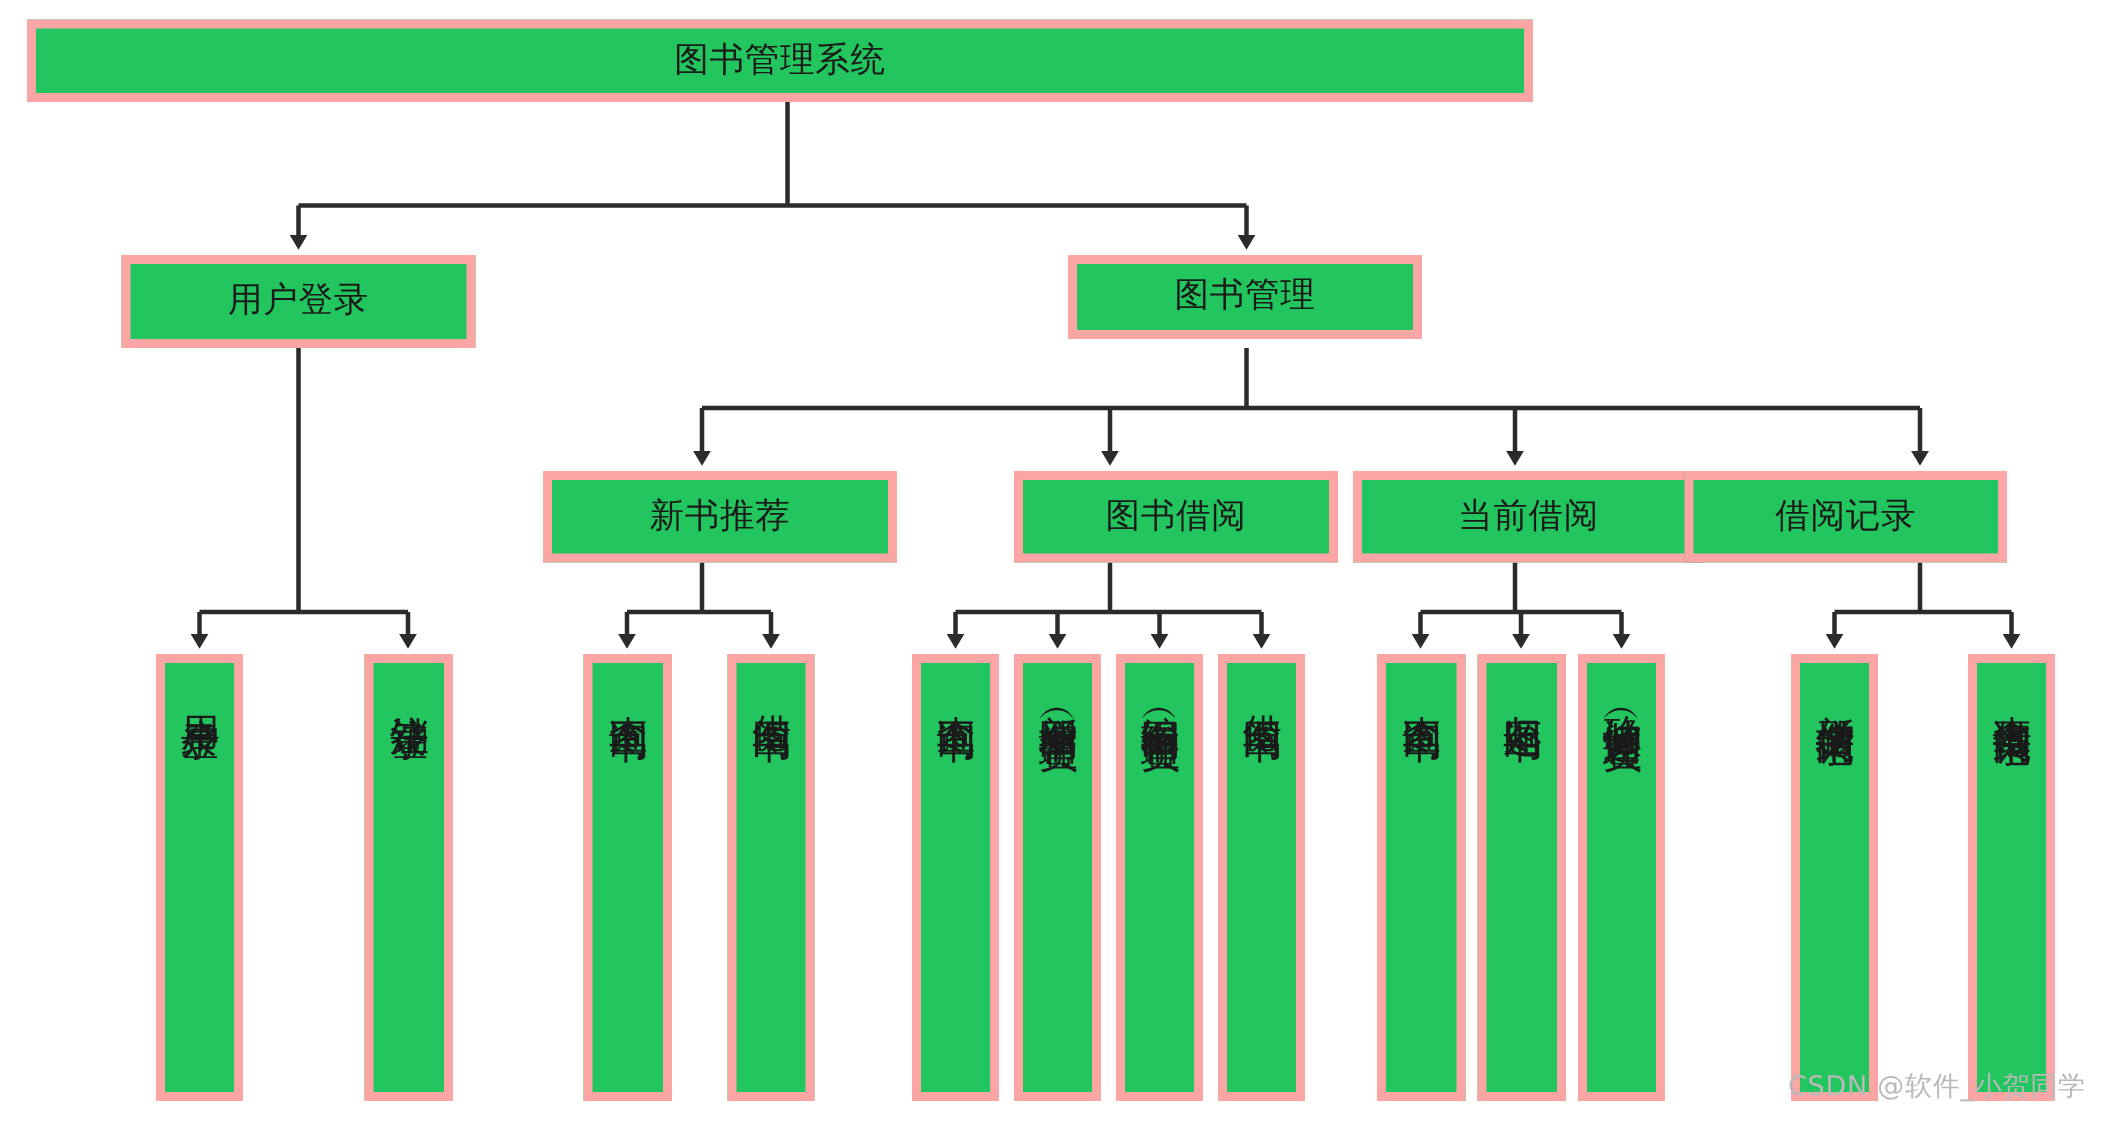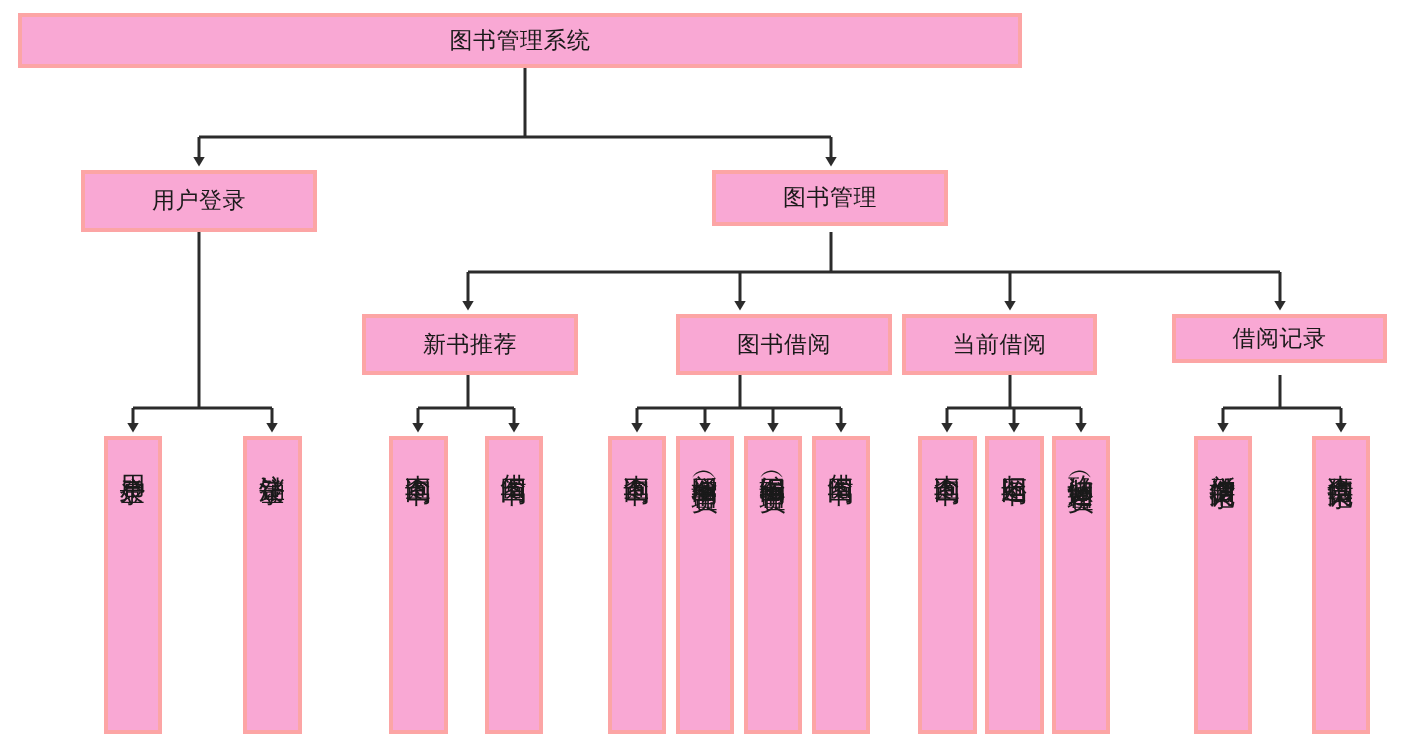--- a/index.html
+++ b/index.html
@@ -21,22 +21,22 @@
     position: absolute;
     left: 0;
     top: 0;
     width: 1405px;
     height: 747px;
     pointer-events: none;
   }
   .node {
     position: absolute;
     box-sizing: border-box;
-    background: #f9a8d4;
-    border: 4px solid #fca5a5;
+    background: #22c55e;
+    border: 6px solid #fca5a5;
     display: flex;
     align-items: center;
     justify-content: center;
     overflow: hidden;
   }
   .node-label {
     color: #1a1a1a;
     text-align: center;
     line-height: 1.18;
     letter-spacing: 0.5px;
@@ -125,30 +125,30 @@
     <span class="node-label">图书管理系统</span>
   </div>
 
   <div class="node horiz" style="left:81px; top:170px; width:236px; height:62px;">
     <span class="node-label">用户登录</span>
   </div>
   <div class="node horiz" style="left:712px; top:170px; width:236px; height:56px;">
     <span class="node-label">图书管理</span>
   </div>
 
-  <div class="node horiz" style="left:362px; top:314px; width:216px; height:61px;">
+  <div class="node horiz" style="left:362px; top:314px; width:236px; height:61px;">
     <span class="node-label">新书推荐</span>
   </div>
   <div class="node horiz" style="left:632px; top:314px; width:216px; height:61px;margin-left:44px;">
     <span class="node-label">图书借阅</span>
   </div>
-  <div class="node horiz" style="left:902px; top:314px; width:195px; height:61px;">
+  <div class="node horiz" style="left:902px; top:314px; width:234px; height:61px;">
     <span class="node-label">当前借阅</span>
   </div>
-  <div class="node horiz" style="left:1172px; top:314px; width:215px; height:49px;">
+  <div class="node horiz" style="left:1123px; top:314px; width:215px; height:61px;">
     <span class="node-label">借阅记录</span>
   </div>
 
   <div class="node vert" style="left:104px; top:436px; width:58px; height:298px;">
     <span class="node-label">用户登录</span>
   </div>
   <div class="node vert" style="left:243px; top:436px; width:59px; height:298px;">
     <span class="node-label">注销登录</span>
   </div>
   <div class="node vert" style="left:389px; top:436px; width:59px; height:298px;">
@@ -178,14 +178,15 @@
   <div class="node vert" style="left:1052px; top:436px; width:58px; height:298px;">
     <span class="node-label">确认归还（管理员）</span>
   </div>
   <div class="node vert" style="left:1194px; top:436px; width:58px; height:298px;">
     <span class="node-label">新增借阅记录</span>
   </div>
   <div class="node vert" style="left:1312px; top:436px; width:58px; height:298px;">
     <span class="node-label">查询借阅记录</span>
   </div>
 
+  <div class="watermark">CSDN @软件_小贺同学</div>
 
 </div>
 
 </body></html>

